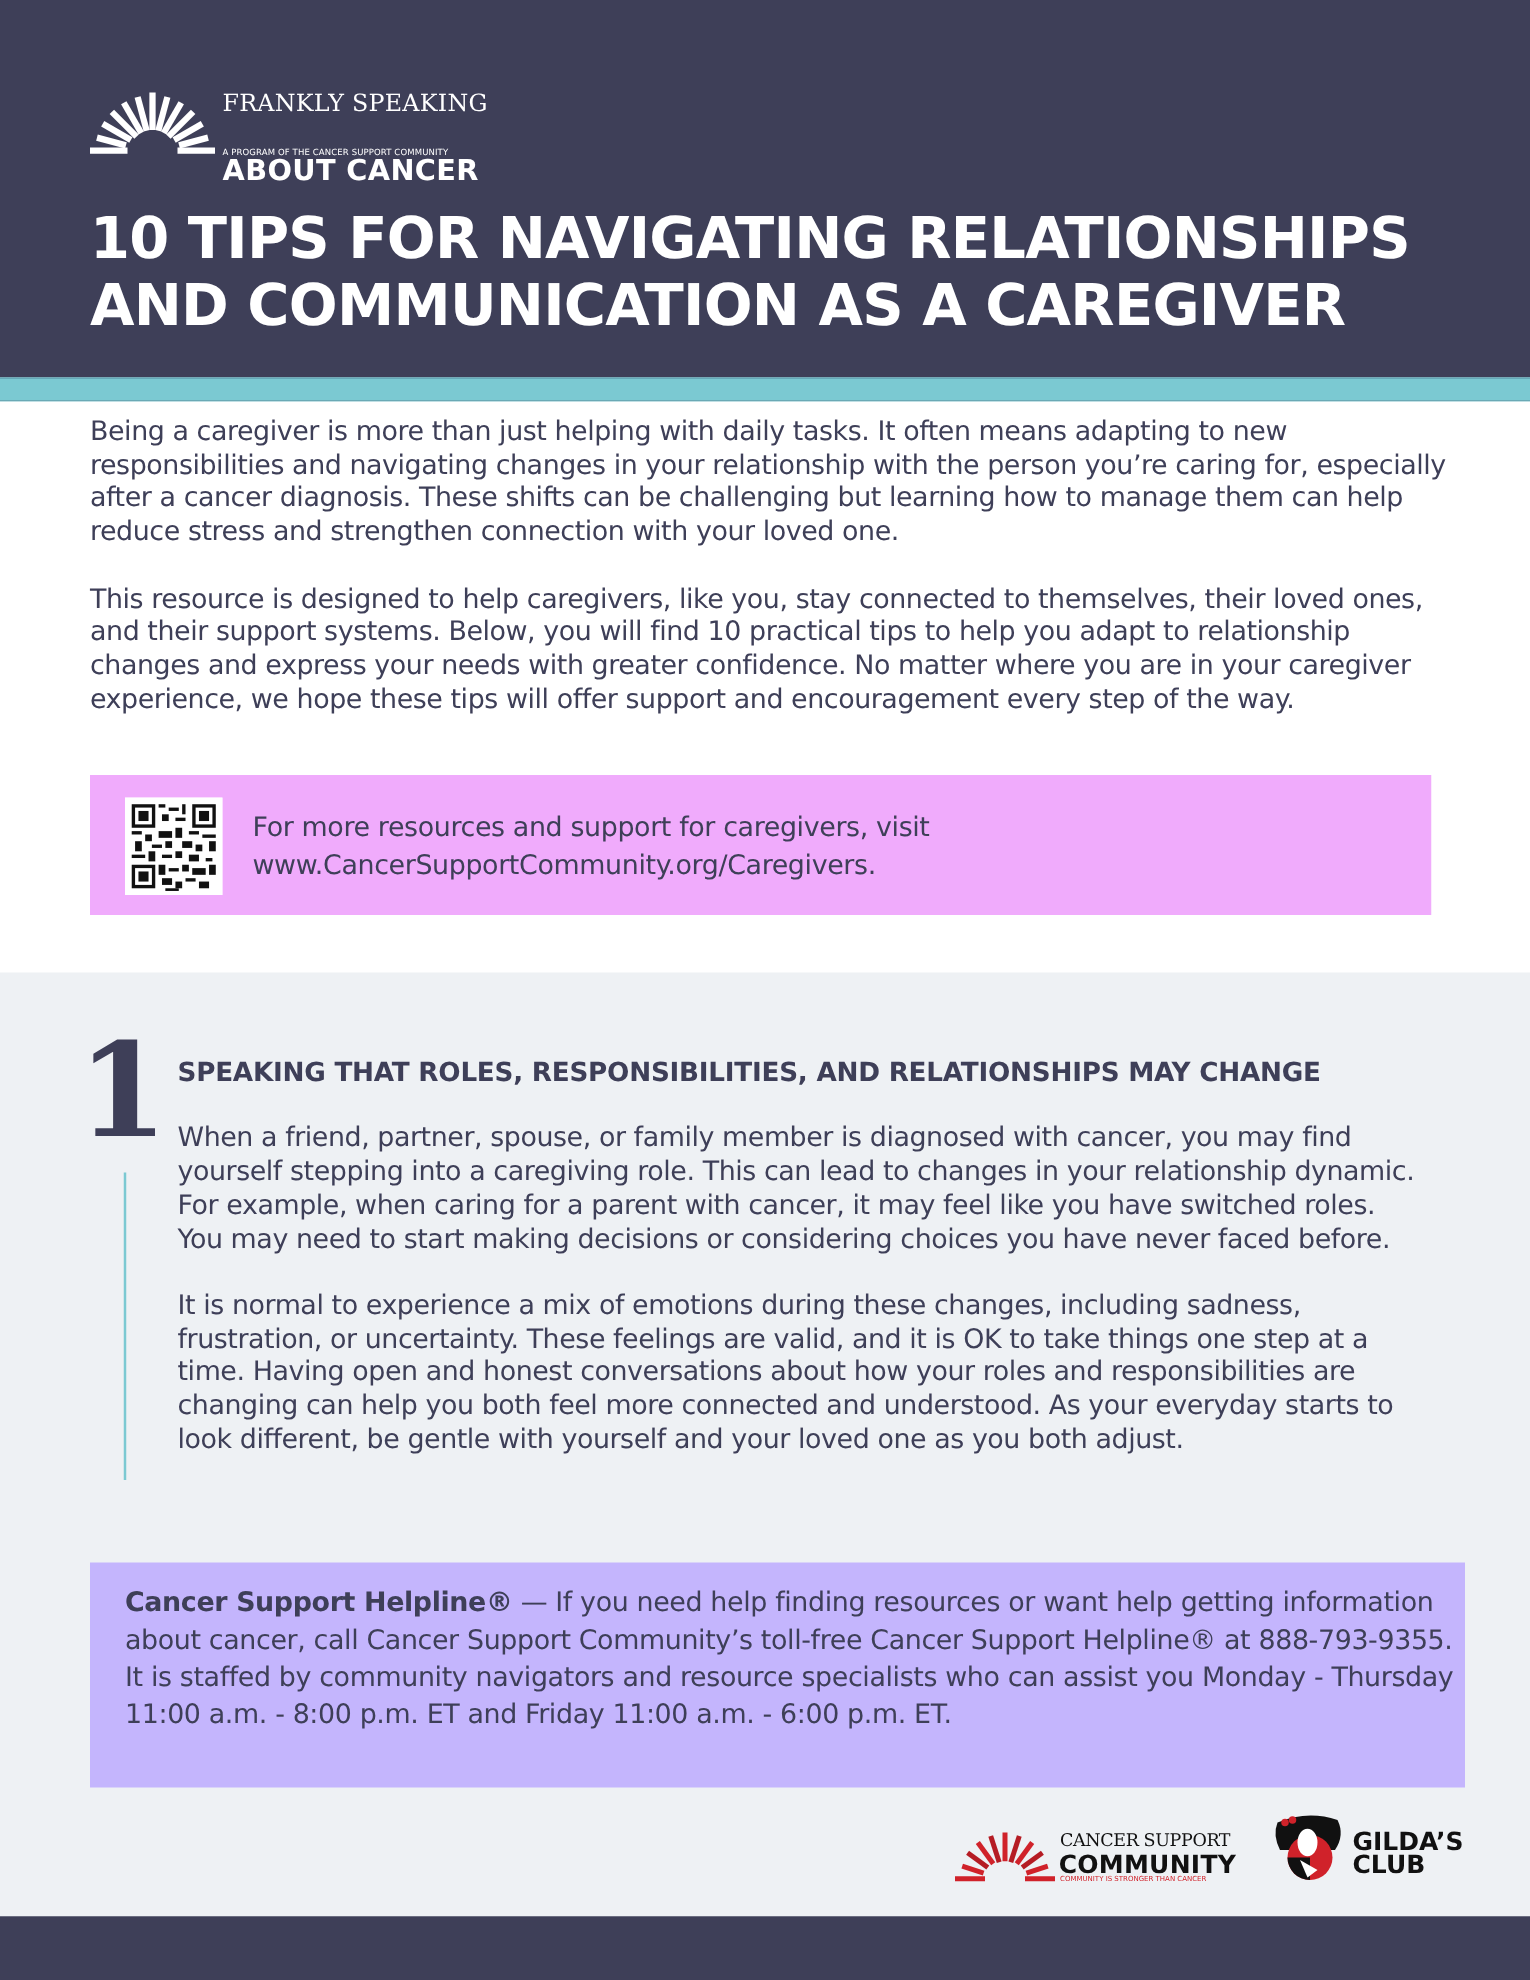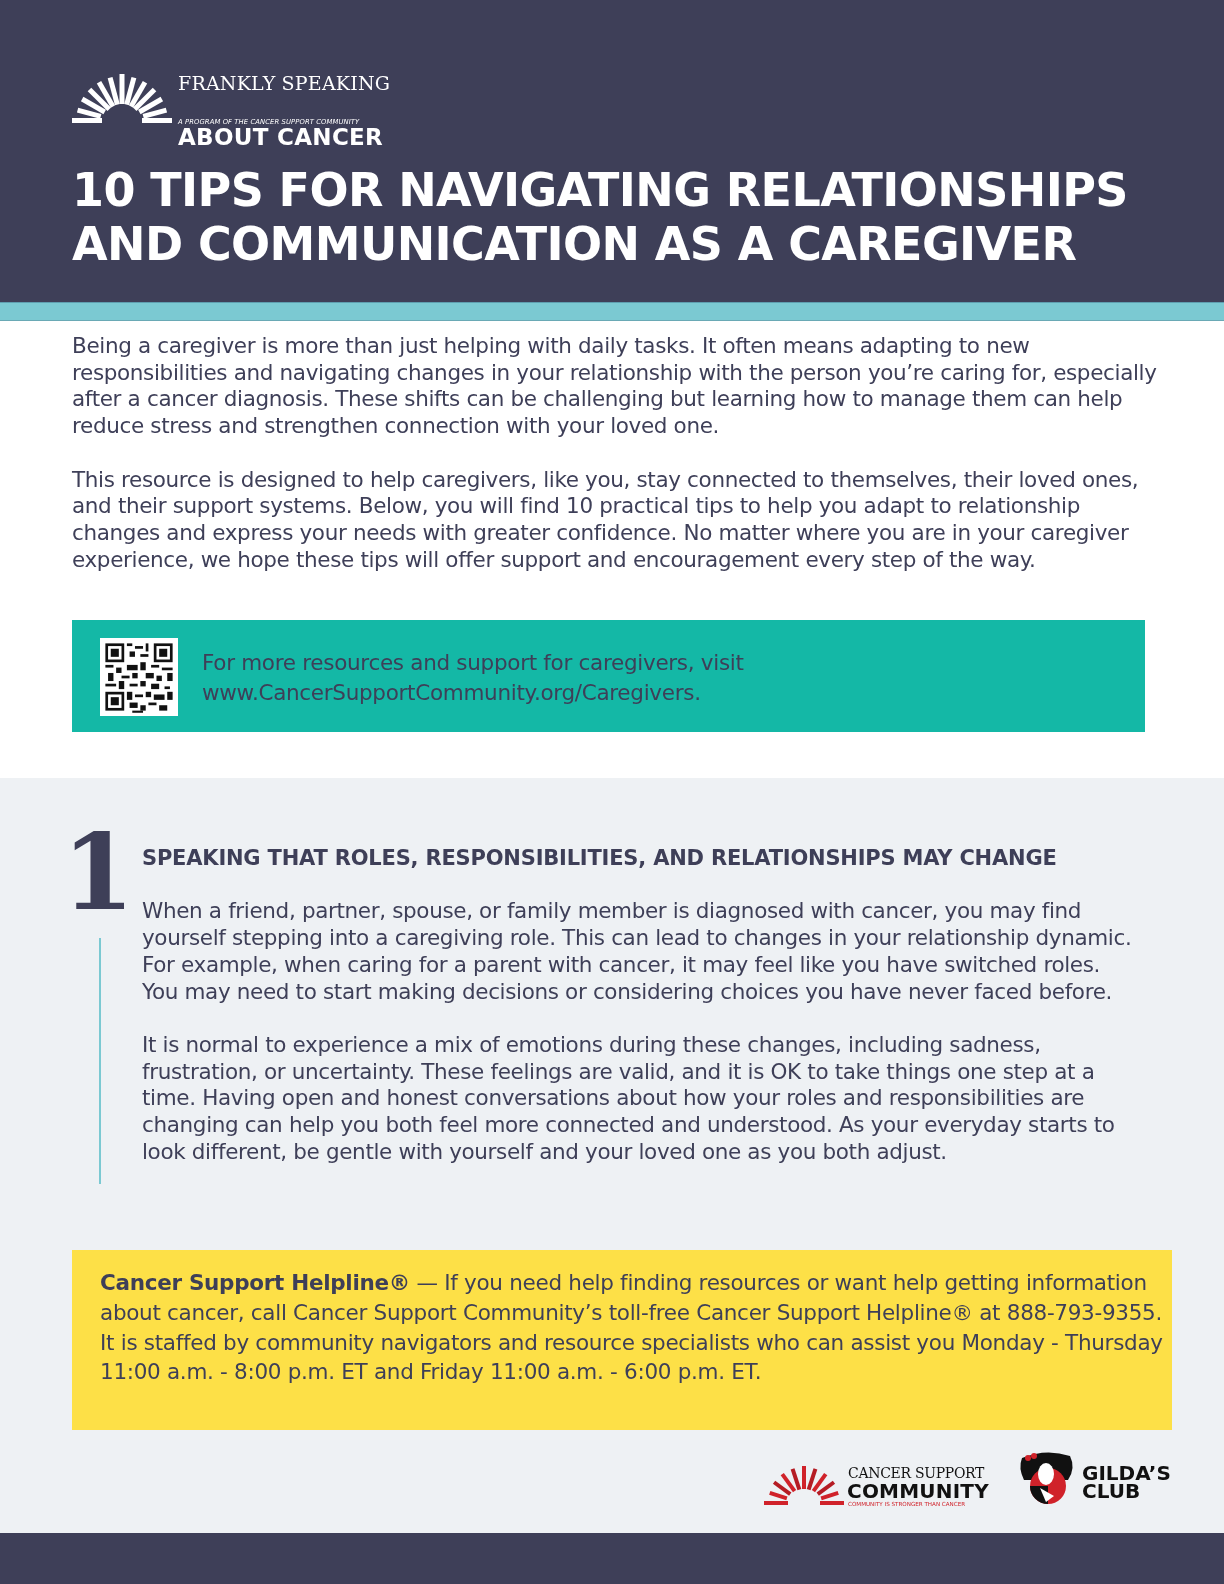--- a/index.html
+++ b/index.html
@@ -3,35 +3,35 @@
 <meta charset="utf-8">
 <style>
   html, body { margin:0; padding:0; }
   body { width:1224px; height:1584px; position:relative; overflow:hidden; background:#ffffff; font-family:"DejaVu Sans", sans-serif; color:#3e3f58; }
   .header { position:absolute; left:0; top:0; width:1224px; height:302px; background:#3e3f58; }
   .teal-band { position:absolute; left:0; top:302px; width:1224px; height:19px; background:#7bc9d2; border-top:1px solid #5f9fb0; border-bottom:1px solid #6aa9b5; box-sizing:border-box; }
   .logo { position:absolute; left:72px; top:72px; width:330px; height:56px; }
   .logo-mark { position:absolute; left:0; top:0; width:100px; height:54px; }
   .logo-line1 { position:absolute; left:106px; top:0px; font-family:"DejaVu Serif", serif; font-size:19px; color:#ffffff; letter-spacing:0.2px; white-space:nowrap; }
   .logo-line2 { position:absolute; left:106px; top:20px; font-family:"DejaVu Sans", sans-serif; font-weight:bold; font-size:23px; color:#ffffff; white-space:nowrap; letter-spacing:0.3px;margin-top:32px; }
-  .logo-line3 { position:absolute; left:106px; top:46px; font-size:6.8px; color:#ffffff; white-space:nowrap; letter-spacing:0.1px;font-style:italic; }
+  .logo-line3 { position:absolute; left:106px; top:46px; font-size:6.8px; color:#ffffff; white-space:nowrap; letter-spacing:0.1px; }
   .title { position:absolute; left:72px; top:163px; width:1100px; margin:0; font-family:"DejaVu Sans", sans-serif; font-weight:bold; font-size:46px; line-height:54px; color:#ffffff; letter-spacing:-0.6px; }
   .intro { position:absolute; left:72px; top:333px; width:1090px; font-size:21.5px; line-height:26.7px; color:#3e3f58; letter-spacing:-0.35px; }
   .intro p { margin:0 0 26.7px 0; }
-  .callout { position:absolute; left:72px; top:620px; width:1073px; height:112px; background:#14b8a6; }
+  .callout { position:absolute; left:72px; top:620px; width:1073px; height:112px; background:#f0abfc; }
   .qr { position:absolute; left:28px; top:18px; width:78px; height:78px; background:#ffffff; }
   .callout-text { position:absolute; left:130px; top:28px; font-size:21.5px; line-height:30px; color:#3e3f58; letter-spacing:-0.3px; white-space:nowrap; }
   .callout-link { font-weight:normal; color:#3e3f58; text-decoration:none; }
   .gray-section { position:absolute; left:0; top:778px; width:1224px; height:755px; background:#eef1f4; }
   .tip-number { position:absolute; left:62px; top:818px; font-family:"DejaVu Serif", serif; font-weight:bold; font-size:104px; line-height:110px; color:#3e3f58; }
   .tip-rule { position:absolute; left:99px; top:938px; width:2px; height:246px; background:#7bc9d2; }
   .tip-body { position:absolute; left:142px; top:845px; width:1000px; font-size:21.5px; line-height:26.7px; color:#3e3f58; letter-spacing:-0.35px; }
   .tip-heading { font-weight:bold; margin:0; font-size:21px; letter-spacing:-0.2px; }
   .tip-body p { margin:0 0 26.7px 0; }
-  .helpline { position:absolute; left:72px; top:1250px; width:1100px; height:180px; background:#fde047; }
+  .helpline { position:absolute; left:72px; top:1250px; width:1100px; height:180px; background:#c4b5fd; }
   .helpline-text { position:absolute; left:28px; top:18px; width:1064px; font-size:21.5px; line-height:29.8px; color:#3e3f58; letter-spacing:-0.3px; margin:0; }
   .helpline-text b { font-weight:bold; }
   .footer-logos { position:absolute; left:764px; top:1448px; width:400px; height:70px; }
   .csc-mark { position:absolute; left:0; top:16px; width:80px; height:42px; }
   .csc-line1 { position:absolute; left:84px; top:17px; font-family:"DejaVu Serif", serif; font-size:14px; color:#111111; white-space:nowrap; letter-spacing:-0.3px; }
   .csc-line2 { position:absolute; left:83px; top:31px; font-weight:bold; font-size:20px; color:#111111; white-space:nowrap; letter-spacing:0.2px; }
   .csc-line3 { position:absolute; left:84px; top:53px; font-size:5.6px; color:#d0222a; white-space:nowrap; }
   .gilda-mark { position:absolute; left:252px; top:0; width:60px; height:60px; }
   .gilda-text { position:absolute; left:318px; top:16px; font-weight:bold; font-size:20px; line-height:18px; color:#111111; white-space:nowrap; }
   .footer-band { position:absolute; left:0; top:1533px; width:1224px; height:51px; background:#3e3f58; }

